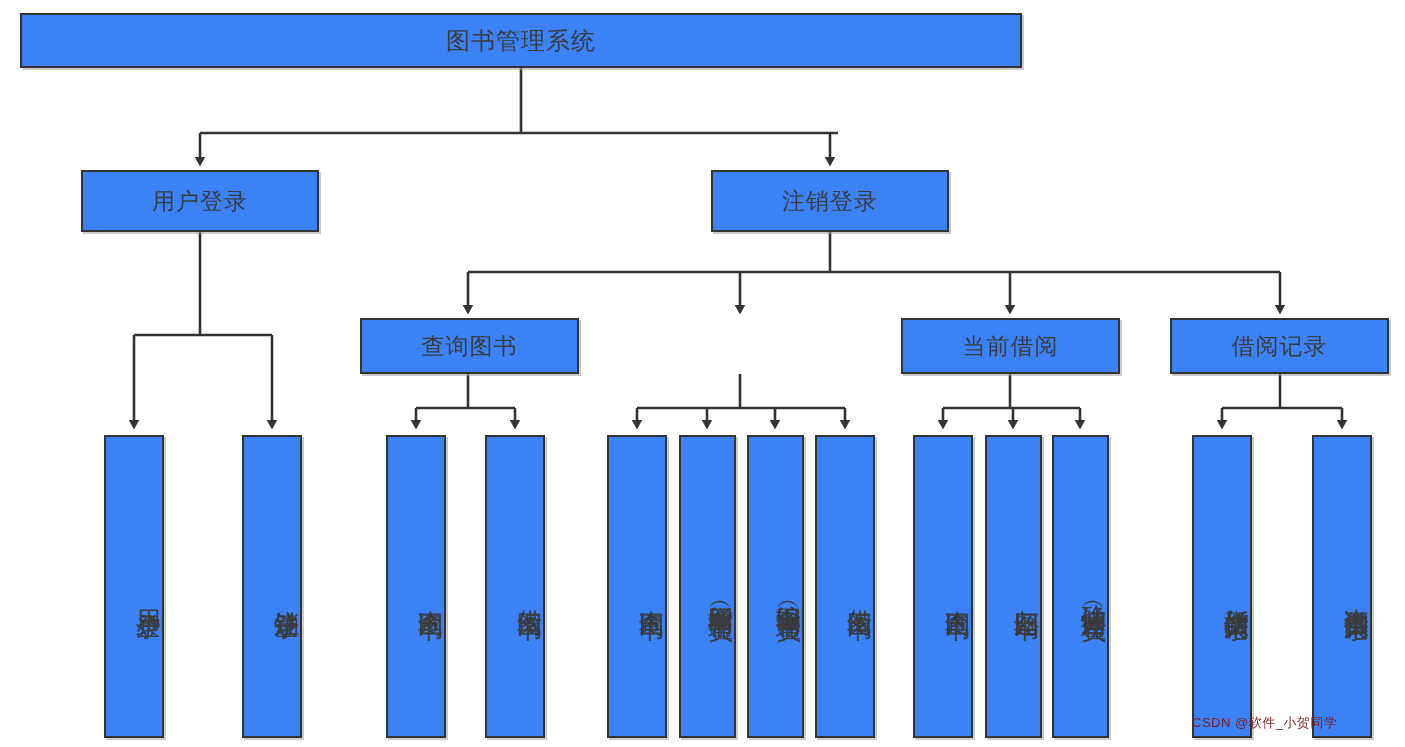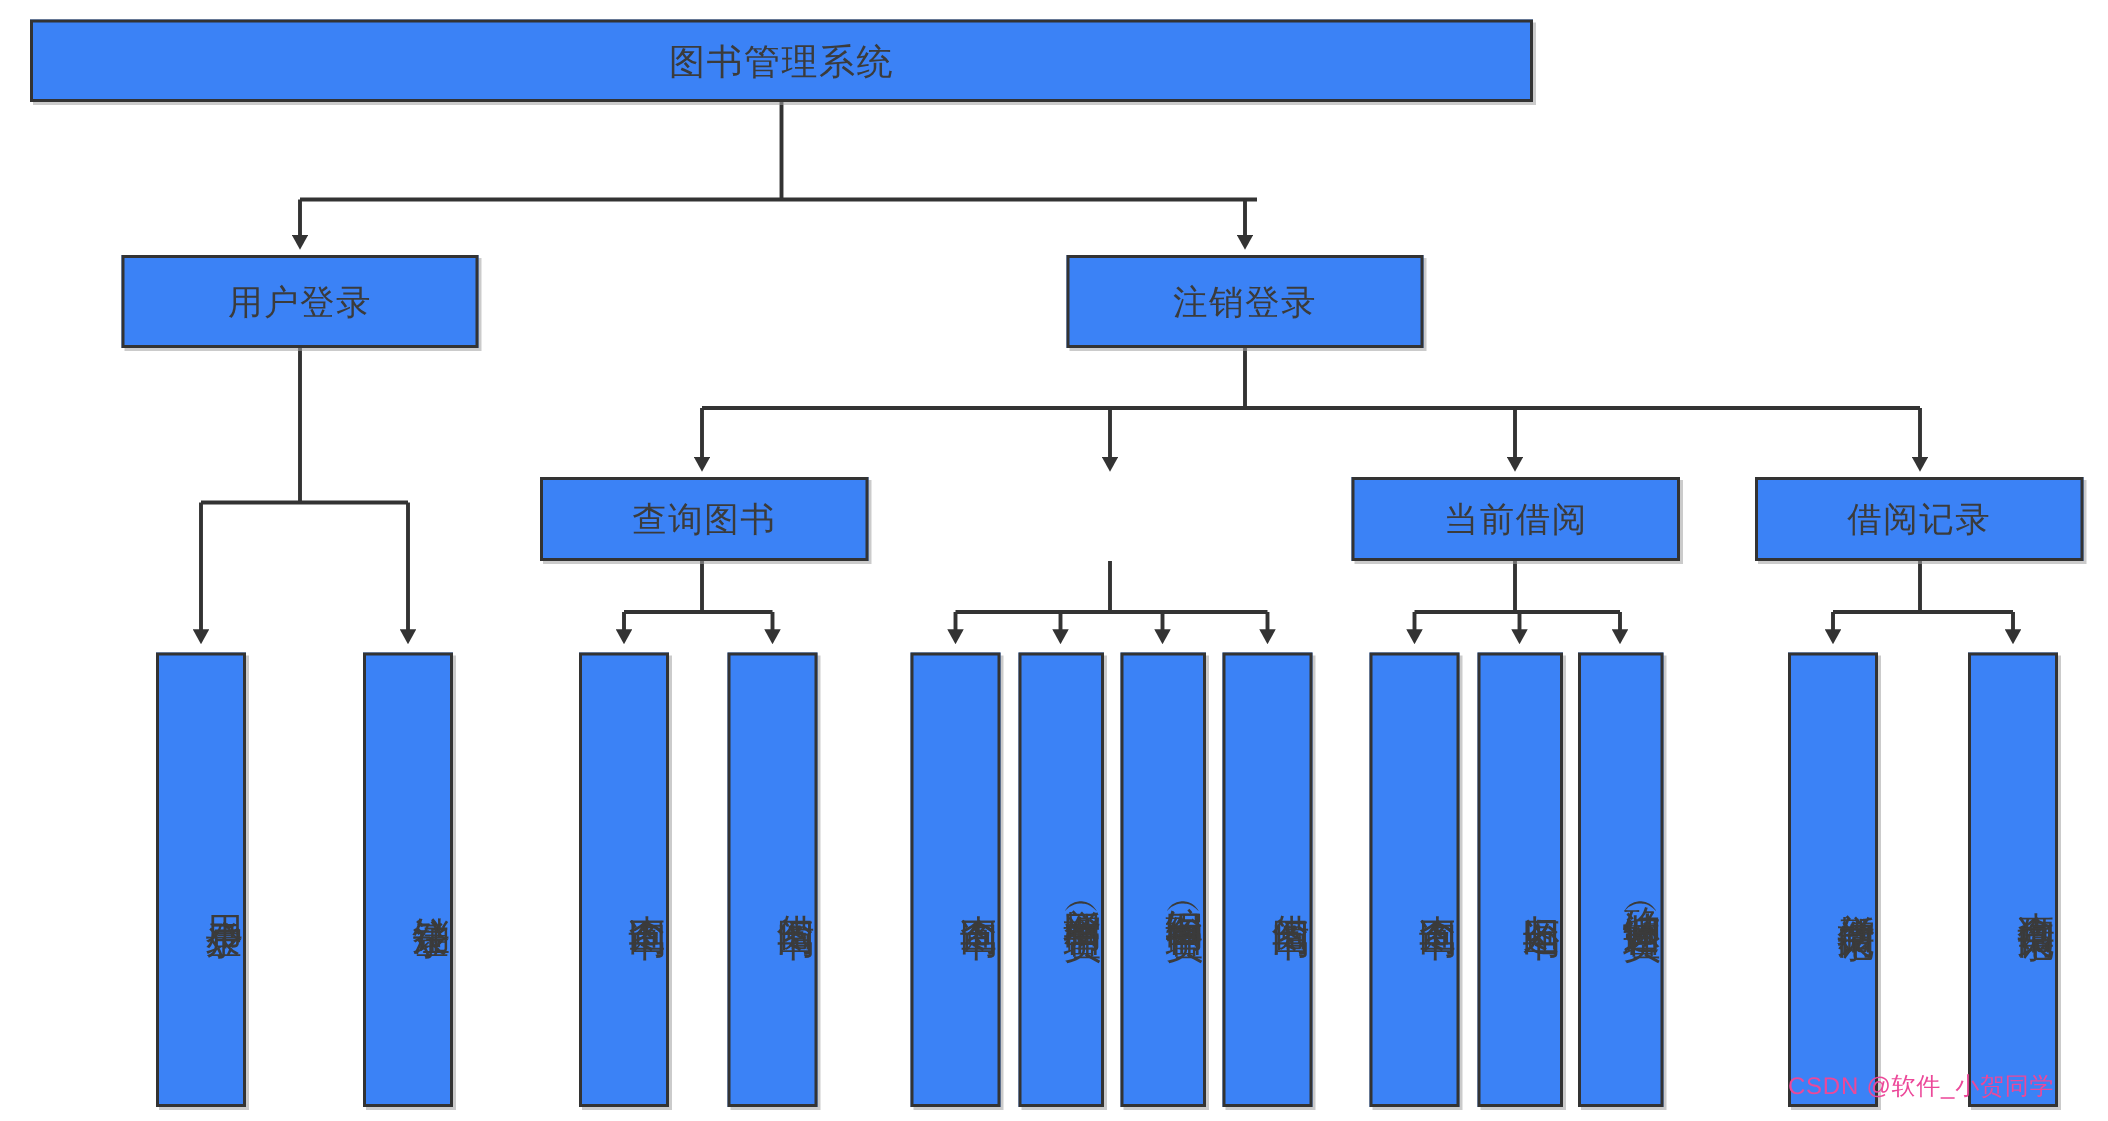--- a/index.html
+++ b/index.html
@@ -34,22 +34,22 @@
     line-height:1.06;
     letter-spacing:2px;
     align-items:flex-start;
     justify-content:center;
     padding-top:14px;
     box-sizing:border-box;
   }
   #watermark{
     position:absolute;
     left:1192px;top:714px;
-    font-size:16px;
-    color:#ec4899;
+    font-size:13px;
+    color:#7f1d1d;
     white-space:pre;
     pointer-events:none;
     letter-spacing:.5px;
   }
 </style>
 </head>
 <body>
 
 <div id="canvas">
 

